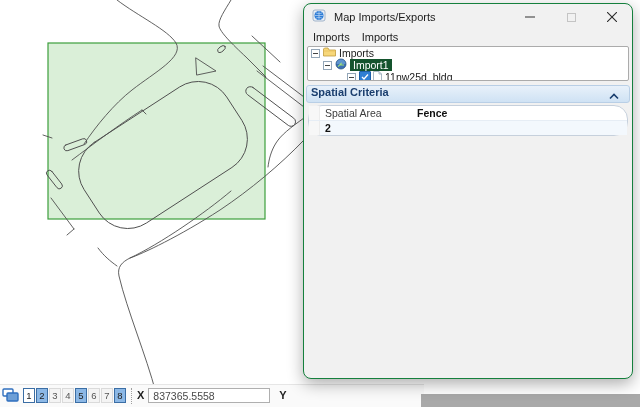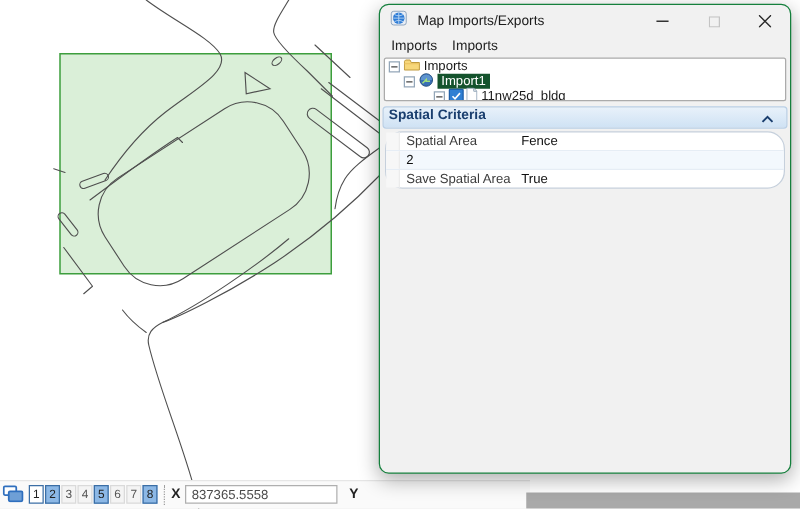--- a/index.html
+++ b/index.html
@@ -50,21 +50,21 @@
                 padding:0 10px 0 4px;box-sizing:border-box;}
   .group-title{font-size:11px;font-weight:bold;color:#1a3e6e;flex:1 1 auto;}
   
   .propgrid{margin:2px 4px 0 4px;background:#fff;border:1px solid #c6d0dc;border-radius:14px;}
   .prow{display:flex;align-items:center;height:14px;border-bottom:1px solid #e6edf5;}
   .prow:last-child{border-bottom:none;}
   .prow:nth-child(2){background:#f3f8fd;}
   .prow::before{content:"";width:10px;align-self:stretch;background:#f7f7f7;
                 border-right:1px solid #ececec;margin-right:5px;}
   .plabel{width:92px;font-size:10.5px;color:#3c3c3c;flex:0 0 auto;}
-  .pvalue{font-size:10.5px;font-weight:normal;color:#101010;}
+  .pvalue{font-size:10.5px;font-weight:bold;color:#101010;}
 </style>
 </head>
 <body>
 
 <div class="screen">
 
   <svg class="map-svg" width="640" height="407" viewBox="0 0 640 407">
 
     <rect x="48" y="43" width="217" height="176" stroke="#3d9e3d" stroke-width="1.2" fill="#daefd8"></rect>
 
@@ -208,21 +208,17 @@
     </div>
 
     <div class="propgrid">
       <div class="prow">
         <span class="plabel">Spatial Area</span>
         <span class="pvalue">Fence</span>
       </div>
       <div class="prow">
         <span class="pvalue">2</span>
       </div>
-      <div class="prow">
-        <span class="plabel">Save Spatial Area</span>
-        <span class="pvalue">True</span>
-      </div>
     </div>
 
   </div>
 
 </div>
 
 </body></html>

